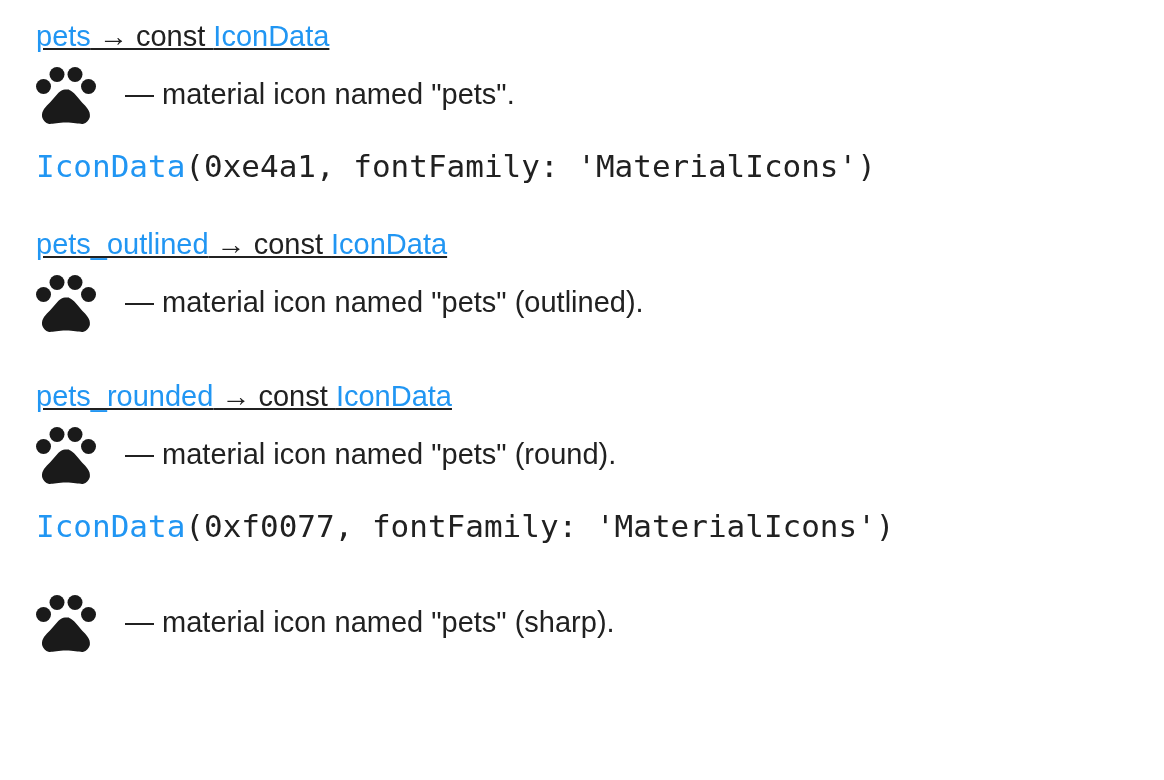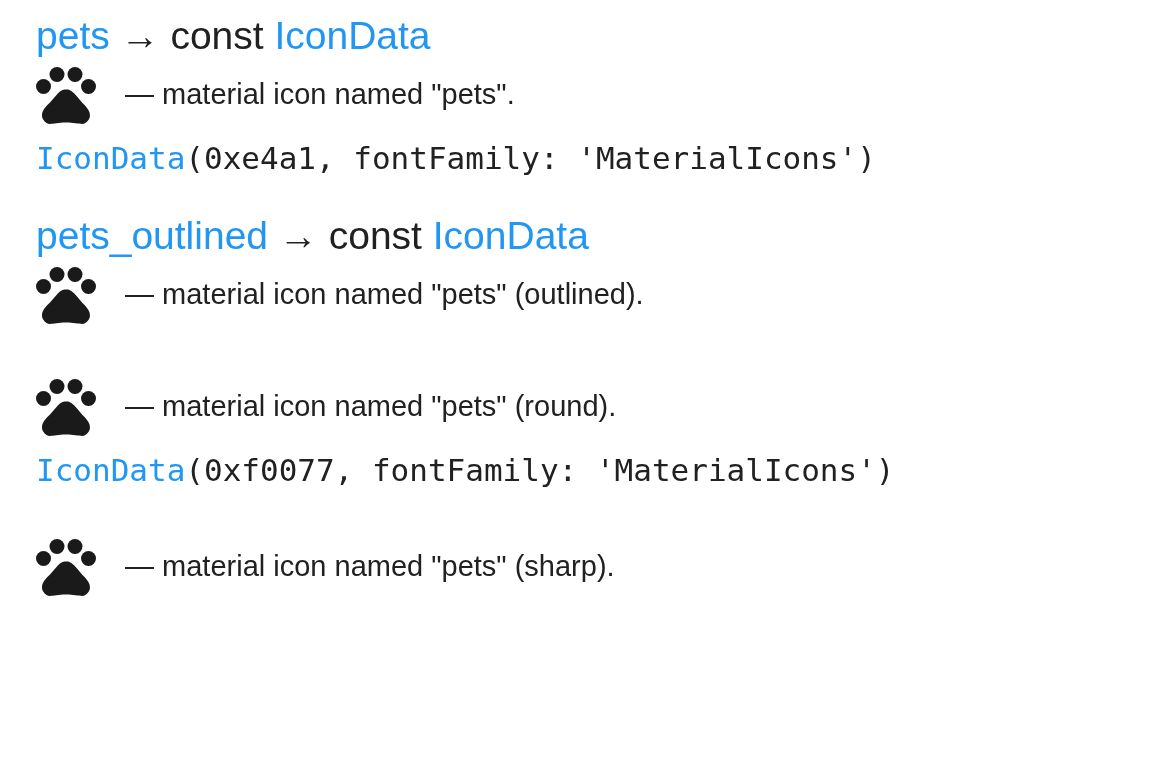--- a/index.html
+++ b/index.html
@@ -15,23 +15,24 @@
   .container {
     position: absolute;
     top: 18px;
     left: 36px;
     width: 1090px;
   }
   .entry {
     margin-bottom: 40px;
   }
   .sig {
-    font-size: 39px;
+    font-size: 29px;
     line-height: 36px;
     white-space: pre-wrap;
+    text-decoration: underline;
   }
   a.link {
     color: #2196F3;
     text-decoration: none;
     cursor: pointer;
   }
   .desc-row {
     display: flex;
     align-items: center;
     height: 72px;
@@ -47,21 +48,21 @@
   .desc-text {
     font-size: 29px;
     line-height: 36px;
     margin-left: 23px;
     white-space: pre-wrap;
   }
   .code-line {
     font-family: "DejaVu Sans Mono", monospace;
     font-size: 31px;
     line-height: 40px;
-    margin-top: 8px;
+    margin-top: 16px;
     white-space: pre;
   }
 </style>
 </head>
 <body>
 
 <div class="container">
 
   <div class="entry">
     <div class="sig"><a class="link">pets</a><span> → const </span><a class="link">IconData</a></div>
@@ -86,20 +87,21 @@
           <circle cx="9" cy="5.5" r="2.5"></circle>
           <circle cx="15" cy="5.5" r="2.5"></circle>
           <circle cx="19.5" cy="9.5" r="2.5"></circle>
           <path d="M17.34 14.86c-.87-1.02-1.6-1.89-2.48-2.91-.46-.54-1.05-1.08-1.75-1.32-.11-.04-.22-.07-.33-.09-.25-.04-.52-.04-.78-.04s-.53 0-.79.05c-.11.02-.22.05-.33.09-.7.24-1.28.78-1.75 1.32-.87 1.02-1.6 1.89-2.48 2.91-1.31 1.31-2.92 2.76-2.62 4.79.29 1.02 1.02 2.03 2.33 2.32.73.15 3.06-.44 5.54-.44h.18c2.48 0 4.81.58 5.54.44 1.31-.29 2.04-1.31 2.33-2.32.31-2.04-1.3-3.49-2.61-4.8z"></path>
         </svg>
       <span class="desc-text">— material icon named "pets" (outlined).</span>
     </div>
   </div>
 
   <div class="entry">
+    <div class="sig"><a class="link">pets_rounded</a><span> → const </span><a class="link">IconData</a></div>
     <div class="desc-row">
       <svg class="pets-svg" viewBox="0 0 24 24" aria-hidden="true">
           <circle cx="4.5" cy="9.5" r="2.5"></circle>
           <circle cx="9" cy="5.5" r="2.5"></circle>
           <circle cx="15" cy="5.5" r="2.5"></circle>
           <circle cx="19.5" cy="9.5" r="2.5"></circle>
           <path d="M17.34 14.86c-.87-1.02-1.6-1.89-2.48-2.91-.46-.54-1.05-1.08-1.75-1.32-.11-.04-.22-.07-.33-.09-.25-.04-.52-.04-.78-.04s-.53 0-.79.05c-.11.02-.22.05-.33.09-.7.24-1.28.78-1.75 1.32-.87 1.02-1.6 1.89-2.48 2.91-1.31 1.31-2.92 2.76-2.62 4.79.29 1.02 1.02 2.03 2.33 2.32.73.15 3.06-.44 5.54-.44h.18c2.48 0 4.81.58 5.54.44 1.31-.29 2.04-1.31 2.33-2.32.31-2.04-1.3-3.49-2.61-4.8z"></path>
         </svg>
       <span class="desc-text">— material icon named "pets" (round).</span>
     </div>

